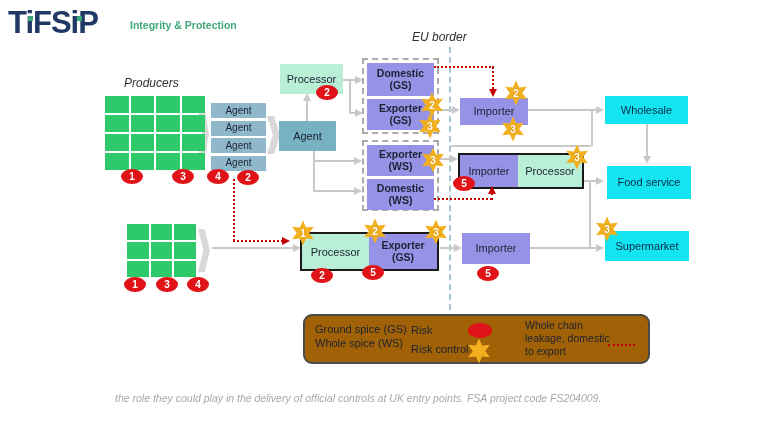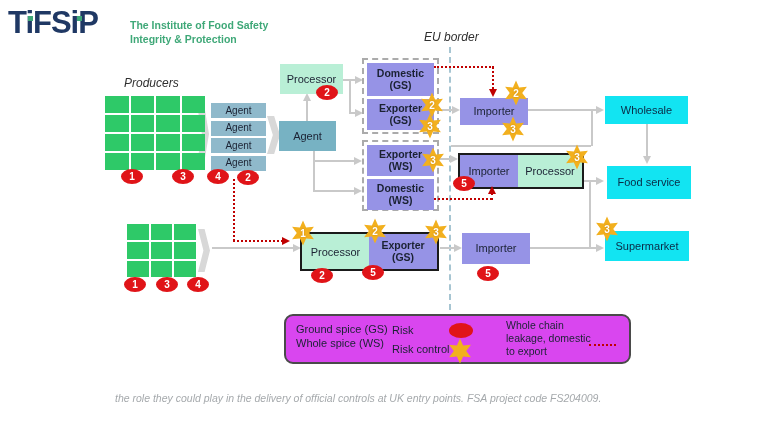--- a/index.html
+++ b/index.html
@@ -52,46 +52,45 @@
 
   
   .badge { position:absolute; width:22px; height:15px; background:#E01418; border-radius:50%;
            color:#fff; font-size:10px; font-weight:bold; display:flex; align-items:center; justify-content:center; z-index:4; }
   .star { position:absolute; width:26px; height:26px; background:#F2B01E; z-index:4;
           clip-path: polygon(50% 2%, 62% 29%, 92% 26%, 74% 50%, 92% 74%, 62% 71%, 50% 98%, 38% 71%, 8% 74%, 26% 50%, 8% 26%, 38% 29%);
           display:flex; align-items:center; justify-content:center; }
   .star i { font-style:normal; font-size:10px; font-weight:bold; color:#fff; text-shadow:0 0 2px #C97F00; }
 
   
-  #legend { position:absolute; left:284px; top:314px; width:347px; height:50px;
-            border:2px solid #4A4A4A; border-radius:9px; background:#d946ef; z-index:2; }
+  #legend { position:absolute; left:303px; top:314px; width:347px; height:50px;
+            border:2px solid #4A4A4A; border-radius:9px; background:#a16207; z-index:2; }
   .leg-text { position:absolute; font-size:11px; color:#1B2233; line-height:1.25; }
   .leg-oval { position:absolute; width:24px; height:15px; background:#E01418; border-radius:50%; }
   .leg-dots { position:absolute; width:27px; border-top:2px dotted #C00000; }
 
   
   .caption { position:absolute; left:115px; width:580px; font-size:10.5px; font-style:italic; color:#A5A9AC; z-index:2; }
 </style>
 </head>
 <body>
 
 <div id="stage">
 
   <div id="logo">
     <div class="wordmark">TiFSiP</div>
     <span class="logo-dot" style="left:20px; top:10px;"></span>
     <span class="logo-dot" style="left:69px; top:10px;"></span>
     <div class="tagline">
-      <div>The Institute of Food Safety</div>
       <div>Integrity &amp; Protection</div>
     </div>
   </div>
 
   <div class="flabel" style="left:124px; top:76px;">Producers</div>
-  <div class="flabel" style="left:424px; top:30px;">EU border</div>
+  <div class="flabel" style="left:412px; top:30px;">EU border</div>
   <div class="euline" style="left:449px; top:47px; height:263px;"></div>
 
   <div class="pgrid g4" style="left:105px; top:96px; width:100px; height:74px;">
     <div></div>
       <div></div>
       <div></div>
       <div></div>
     <div></div>
       <div></div>
       <div></div>

